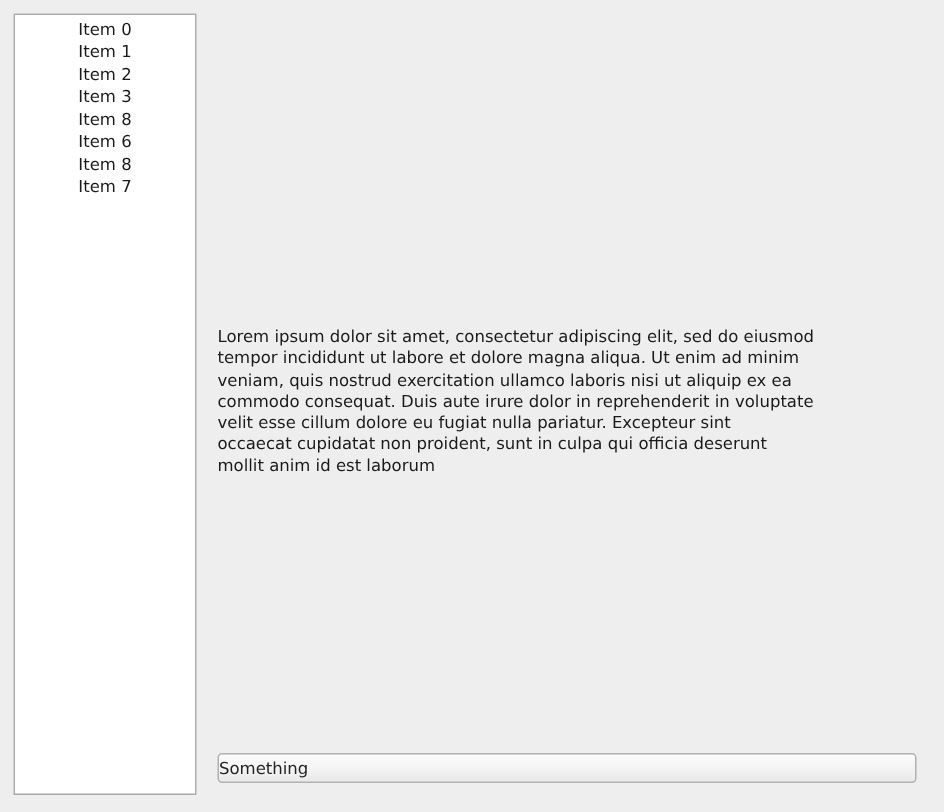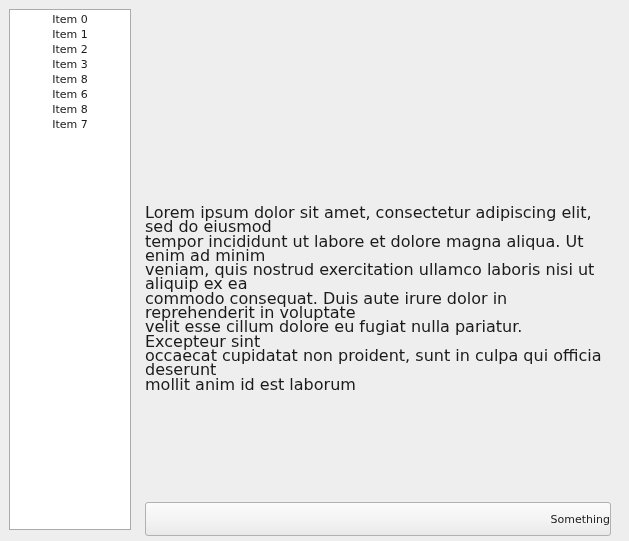--- a/index.html
+++ b/index.html
@@ -26,38 +26,38 @@
   .list-item {
     height: 15px;
     line-height: 15px;
     text-align: center;
     font-size: 11px;
     color: #1a1a1a;
     cursor: default;
   }
   .lorem {
     position: absolute;
-    left: 145px; top: 206px;
+    left: 145px; top: 218px;
     width: 462px;
-    font-size: 16px;
+    font-size: 11px;
     line-height: 14.3px;
     color: #1a1a1a;
     white-space: pre-line;
   }
   .btn {
     position: absolute;
     left: 145px; top: 502px;
-    width: 466px; height: 34px;
+    width: 466px; height: 20px;
     border: 1px solid #b1b1b1;
     border-radius: 3px;
     background: linear-gradient(to bottom, #fbfbfb 0%, #f3f3f3 55%, #e9e9e9 100%);
     font-family: inherit;
     font-size: 11px;
     color: #222222;
-    text-align: right;
+    text-align: left;
     line-height: 17px;
     cursor: default;
   }
 </style>
 </head>
 <body>
 
 <div class="window">
 
   <div class="listbox">

